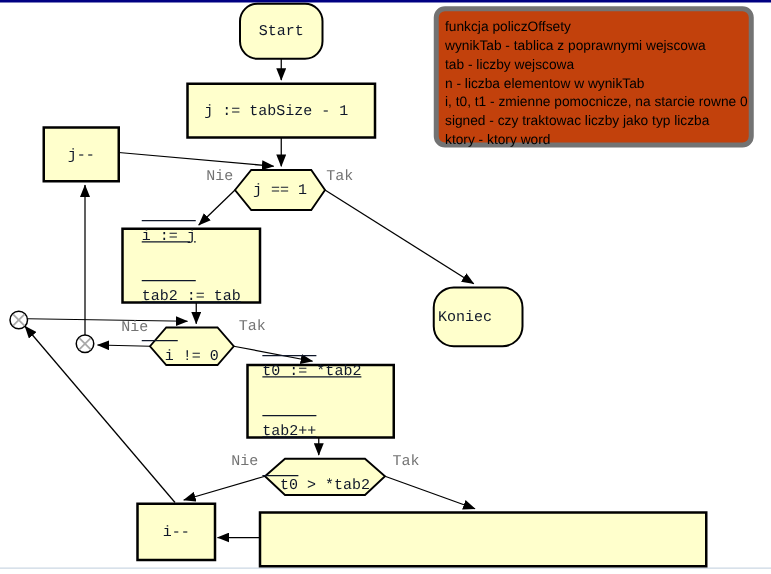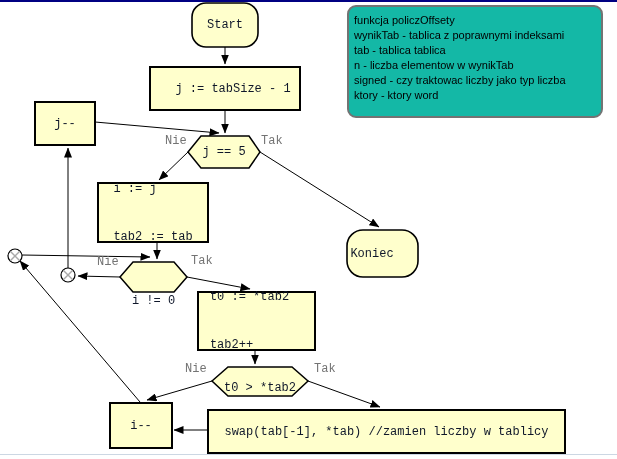--- a/index.html
+++ b/index.html
@@ -14,26 +14,26 @@
   svg.layer .shape { fill:#ffffcc; stroke:#000; }
   svg.layer .box  { stroke-width:2; }
   svg.layer .term { stroke-width:1.6; }
   svg.layer .hex  { stroke-width:1.5; }
   svg.layer .conn { fill:#ffffff; stroke:#000; stroke-width:1.2; }
   svg.layer .xmark { stroke:#a9a9a9; stroke-width:1.4; }
   .lbl {
     position:absolute; display:flex; align-items:center; justify-content:center;
     font-size:12px; color:#0f172a; white-space:pre; pointer-events:none;
   }
-  .lbl .tl { text-align:left; }
+  .lbl .tl { text-align:left;text-decoration:underline; }
   .lbl .tl div { line-height:20px; }
   .elabel { position:absolute; font-size:12px; color:#737373; white-space:pre; }
   .note {
     position:absolute; left:347px; top:5px; width:256px; height:113px;
-    box-sizing:border-box; background:#14b8a6; border:2px solid #737373;
+    box-sizing:border-box; background:#c2410c; border:4px solid #737373;
     border-radius:9px; padding:6px 4px 0 5px;
     font-family:"Liberation Sans", sans-serif; font-size:11px; line-height:15px; color:#000;
   }
   .note div { white-space:pre; }
 </style>
 </head>
 <body>
 
 <div class="canvas">
   <div class="topbar"></div>
@@ -80,53 +80,53 @@
       <line class="xmark" x1="19.5" y1="251.5" x2="10.5" y2="260.5"></line>
     </g>
     <g>
       <circle class="conn" cx="68" cy="275" r="7"></circle>
       <line class="xmark" x1="63.5" y1="270.5" x2="72.5" y2="279.5"></line>
       <line class="xmark" x1="72.5" y1="270.5" x2="63.5" y2="279.5"></line>
     </g>
   </svg>
 
   <div class="lbl" style="left:192px;top:3px;width:66px;height:44px">Start</div>
-  <div class="lbl" style="left:158px;top:67px;width:150px;height:43px">j := tabSize - 1</div>
+  <div class="lbl" style="left:146px;top:67px;width:150px;height:43px">j := tabSize - 1</div>
   <div class="lbl" style="left:35px;top:102px;width:60px;height:43px">j--</div>
-  <div class="lbl" style="left:188px;top:136px;width:72px;height:32px">j == 5</div>
+  <div class="lbl" style="left:188px;top:136px;width:72px;height:32px">j == 1</div>
 
   <div class="lbl" style="left:98px;top:183px;width:110px;height:59px">
     <div class="tl">
       <div>i := j</div>
       <div>tab2 := tab</div>
     </div>
   </div>
 
-  <div class="lbl" style="left:120px;top:278px;width:67px;height:46px">i != 0</div>
+  <div class="lbl" style="left:120px;top:262px;width:67px;height:46px">i != 0</div>
 
   <div class="lbl" style="left:198px;top:292px;width:103px;height:58px">
     <div class="tl">
       <div>t0 := *tab2</div>
       <div>tab2++</div>
     </div>
   </div>
 
   <div class="lbl" style="left:212px;top:367px;width:96px;height:42px">t0 &gt; *tab2</div>
   <div class="lbl" style="left:110px;top:403px;width:62px;height:45px">i--</div>
-  <div class="lbl" style="left:208px;top:410px;width:357px;height:43px">swap(tab[-1], *tab) //zamien liczby w tablicy</div>
   <div class="lbl" style="left:326px;top:230px;width:92px;height:47px">Koniec</div>
 
   <div class="elabel" style="left:165px;top:134px">Nie</div>
   <div class="elabel" style="left:261px;top:134px">Tak</div>
   <div class="elabel" style="left:97px;top:255px">Nie</div>
   <div class="elabel" style="left:191px;top:254px">Tak</div>
   <div class="elabel" style="left:185px;top:362px">Nie</div>
   <div class="elabel" style="left:314px;top:362px">Tak</div>
 
   <div class="note">
     <div>funkcja policzOffsety</div>
-    <div>wynikTab - tablica z poprawnymi indeksami</div>
-    <div>tab - tablica tablica</div>
+    <div>wynikTab - tablica z poprawnymi wejscowa</div>
+    <div>tab - liczby wejscowa</div>
     <div>n - liczba elementow w wynikTab</div>
+    <div>i, t0, t1 - zmienne pomocnicze, na starcie rowne 0</div>
     <div>signed - czy traktowac liczby jako typ liczba</div>
     <div>ktory - ktory word</div>
   </div>
 </div>
 
 </body></html>

